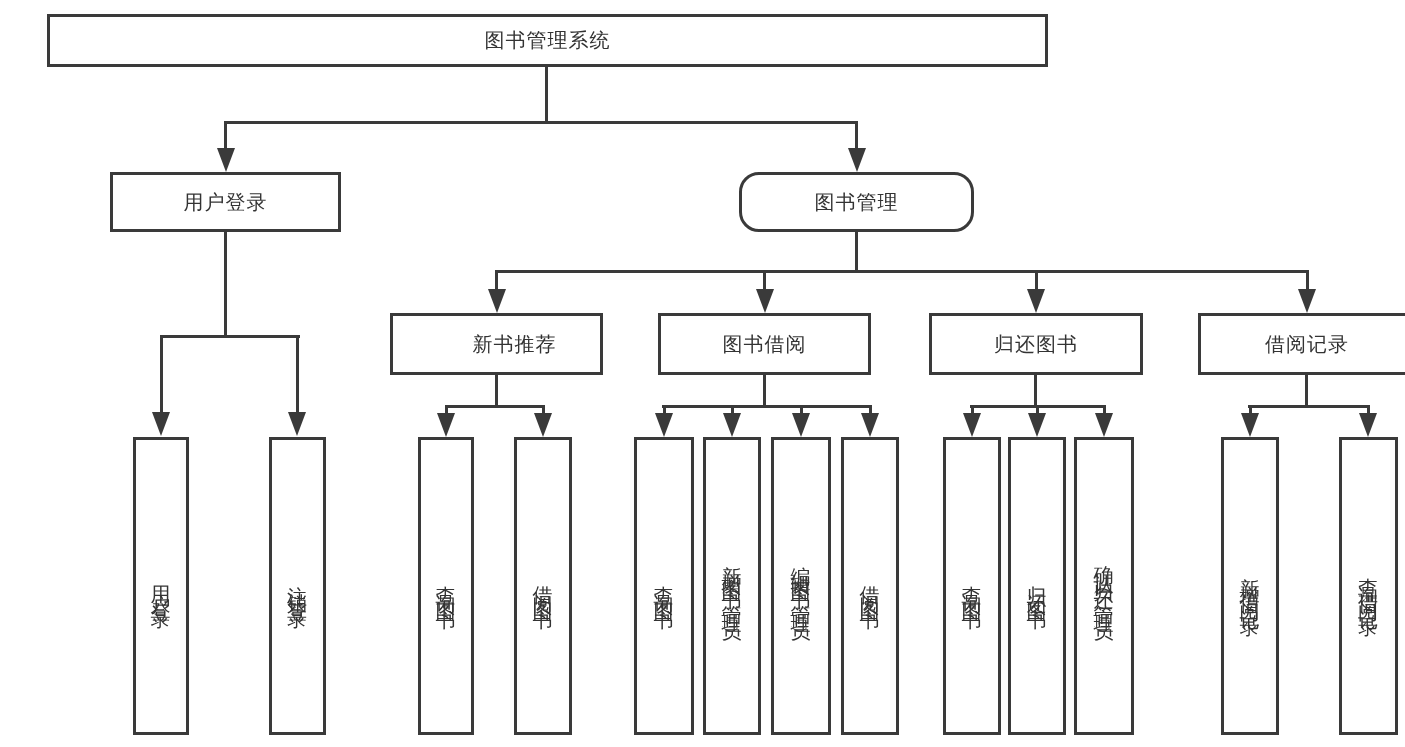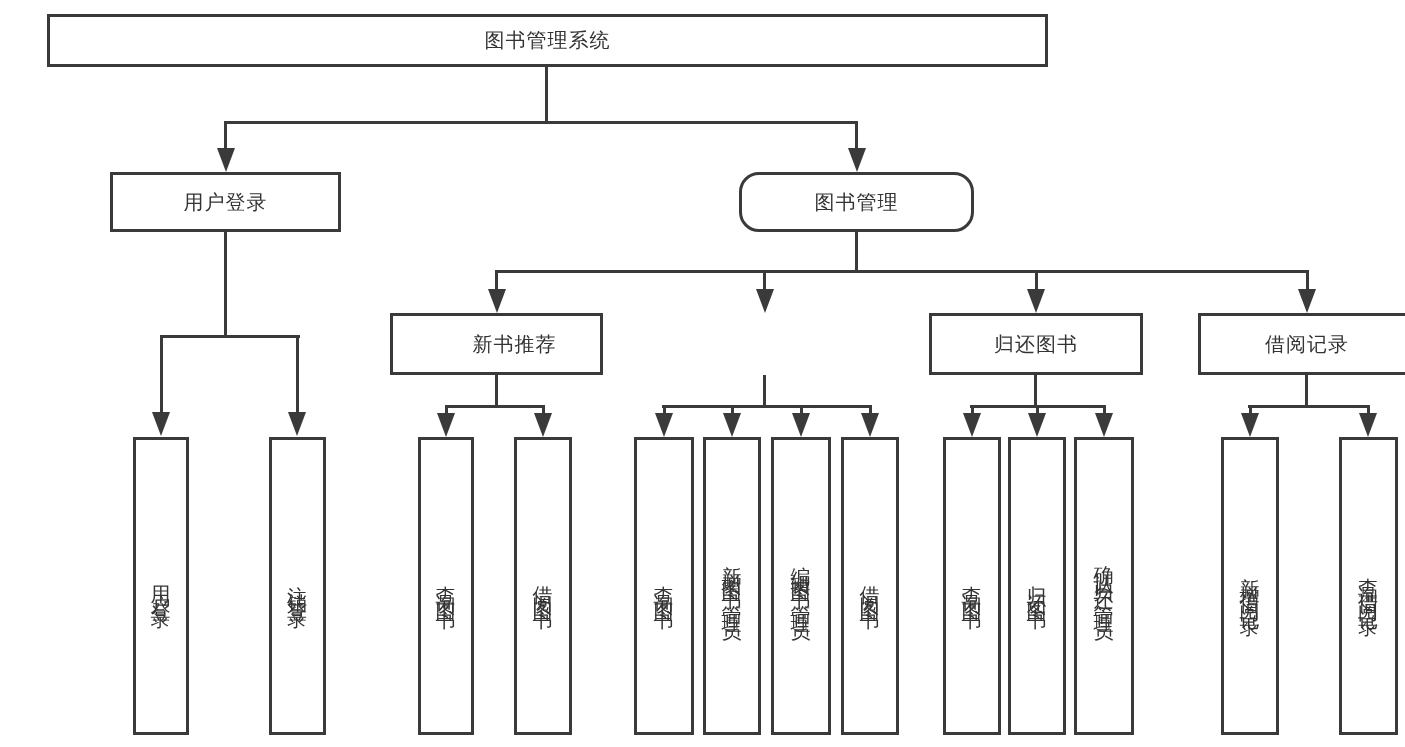--- a/index.html
+++ b/index.html
@@ -127,20 +127,23 @@
   <div class="hbox" style="left:84px;top:172px;width:231px;height:60px;">
     <span>用户登录</span>
   </div>
   <div class="hbox" style="left:713px;top:172px;width:235px;height:60px;border-radius:20px;">
     <span>图书管理</span>
   </div>
 
   <div class="hbox" style="left:364px;top:313px;width:213px;height:62px;padding-left:36px;">
     <span>新书推荐</span>
   </div>
+  <div class="hbox" style="left:632px;top:313px;width:213px;height:62px;">
+    <span>图书借阅</span>
+  </div>
   <div class="hbox" style="left:903px;top:313px;width:214px;height:62px;">
     <span>归还图书</span>
   </div>
   <div class="hbox" style="left:1172px;top:313px;width:218px;height:62px;">
     <span>借阅记录</span>
   </div>
 
   <div class="vbox" style="left:107px;top:437px;width:56px;height:298px;">
     <span class="vtext">用户登录</span>
   </div>

